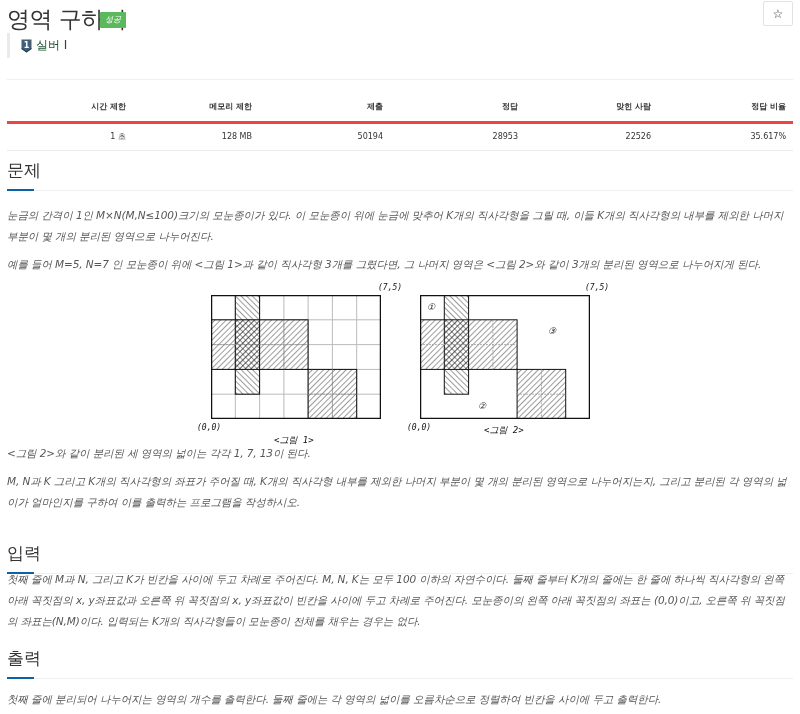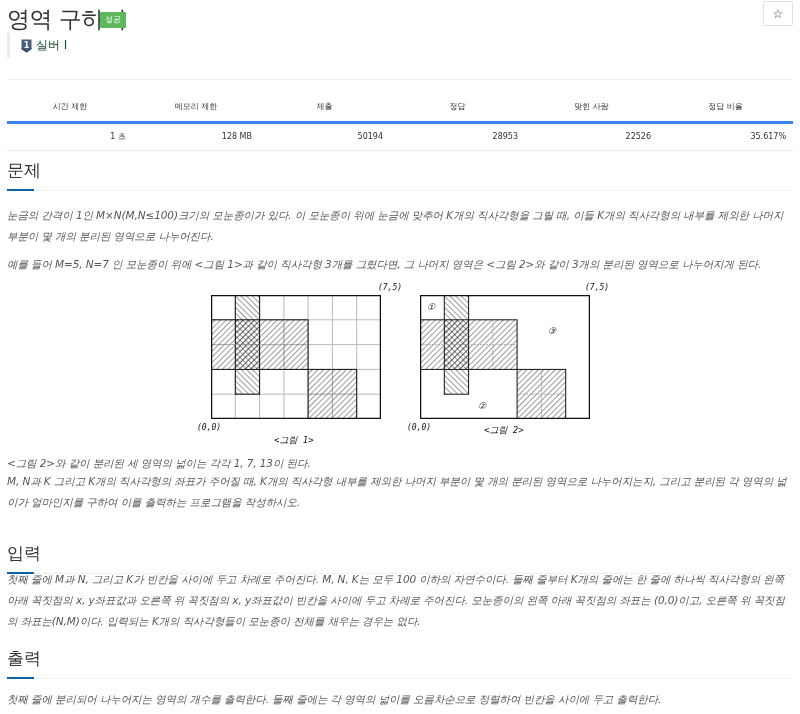--- a/index.html
+++ b/index.html
@@ -1,31 +1,31 @@
 <!DOCTYPE html>
 <html><head>
 <meta charset="utf-8">
 <style>
   * { box-sizing: border-box; margin: 0; padding: 0; }
   html, body { width: 800px; height: 714px; background: #fff; overflow: hidden; }
   body { font-family: "DejaVu Sans", "Liberation Sans", sans-serif; color: #333; position: relative; }
 
   .page-header { position: absolute; left: 7px; top: 2px; right: 0; height: 40px; }
   .page-title { position: absolute; left: 0; top: 2px; font-size: 23px; font-weight: 400; color: #333; letter-spacing: -0.5px; white-space: nowrap; }
-  .badge-success { position: absolute; left: 93px; top: 10px; background: #5cb85c; color: #fff; font-size: 8px; padding: 3px 5px; line-height: 10px; border-radius: 1px; }
+  .badge-success { position: absolute; left: 93px; top: 10px; background: #5cb85c; color: #fff; font-size: 8px; padding: 3px 5px; line-height: 10px; border-radius: 1px; font-style: italic; }
   .star-button { position: absolute; right: 7px; top: 1px; width: 30px; height: 25px; border: 1px solid #e2e2e2; background: #fff; border-radius: 2px; display: flex; align-items: center; justify-content: center; font-size: 12px; color: #333; }
 
   .tier-row { position: absolute; left: 7px; top: 33px; height: 25px; border-left: 3px solid #eaeaea; padding-left: 11px; display: flex; align-items: center; gap: 4px; }
   .tier-icon { width: 11px; height: 14px; }
   .tier-label { font-size: 12px; color: #14532d; white-space: nowrap; }
 
   .header-rule { position: absolute; left: 7px; right: 7px; top: 79px; height: 1px; background: #eef0f2; }
 
   .info-table { position: absolute; left: 7px; top: 93px; width: 786px; border-collapse: collapse; font-size: 8px; }
-  .info-table th { text-align: center; font-weight: 400; padding: 8px 7px 9px 7px; color: #333; border-bottom: 3px solid #3b82f6; white-space: nowrap; }
+  .info-table th { text-align: right; font-weight: 700; padding: 8px 7px 9px 7px; color: #333; border-bottom: 3px solid #ef4444; white-space: nowrap; }
   .info-table td { text-align: right; padding: 7px 7px 8px 7px; color: #333; border-bottom: 1px solid #eaeaea; white-space: nowrap; }
 
   .section { position: absolute; left: 7px; right: 7px; }
   .section-head { position: relative; height: 36px; border-bottom: 1px solid #eef0f2; }
   .section-title { position: absolute; left: 0; top: 4px; font-size: 17px; color: #333; font-weight: 400; }
   .section-head .underline { position: absolute; left: 0; bottom: -1px; width: 27px; height: 2px; background: #0b62a6; }
 
   .para { font-size: 10.5px; line-height: 21px; color: #555; letter-spacing: -0.1px; font-style: italic; }
 
   .figures { position: absolute; top: 281px; left: 0; width: 688px; height: 158px; font-style: italic; }
@@ -147,21 +147,21 @@
     </svg>
     <span class="coord-label" style="left:7px; top:7px; font-size:9px;">①</span>
     <span class="coord-label" style="left:58px; top:106px; font-size:9px;">②</span>
     <span class="coord-label" style="left:128px; top:31px; font-size:9px;">③</span>
   </div>
   <span class="coord-label" style="left:585px; top:2px;">(7,5)</span>
   <span class="coord-label" style="left:407px; top:142px;">(0,0)</span>
   <span class="fig-caption" style="left:484px; top:143px;">&lt;그림 2&gt;</span>
 </div>
 
-<p class="para section" style="top:453px">&lt;그림 2&gt;와 같이 분리된 세 영역의 넓이는 각각 1, 7, 13이 된다.</p>
+<p class="para section" style="top:443px">&lt;그림 2&gt;와 같이 분리된 세 영역의 넓이는 각각 1, 7, 13이 된다.</p>
 <p class="para section" style="top:471px">M, N과 K 그리고 K개의 직사각형의 좌표가 주어질 때, K개의 직사각형 내부를 제외한 나머지 부분이 몇 개의 분리된 영역으로 나누어지는지, 그리고 분리된 각 영역의 넓이가 얼마인지를 구하여 이를 출력하는 프로그램을 작성하시오.</p>
 
 <div class="section" style="top:538px">
   <div class="section-head">
     <h2 class="section-title">입력</h2>
     <div class="underline"></div>
   </div>
 </div>
 <p class="para section" style="top:569px">첫째 줄에 M과 N, 그리고 K가 빈칸을 사이에 두고 차례로 주어진다. M, N, K는 모두 100 이하의 자연수이다. 둘째 줄부터 K개의 줄에는 한 줄에 하나씩 직사각형의 왼쪽 아래 꼭짓점의 x, y좌표값과 오른쪽 위 꼭짓점의 x, y좌표값이 빈칸을 사이에 두고 차례로 주어진다. 모눈종이의 왼쪽 아래 꼭짓점의 좌표는 (0,0)이고, 오른쪽 위 꼭짓점의 좌표는(N,M)이다. 입력되는 K개의 직사각형들이 모눈종이 전체를 채우는 경우는 없다.</p>
 

